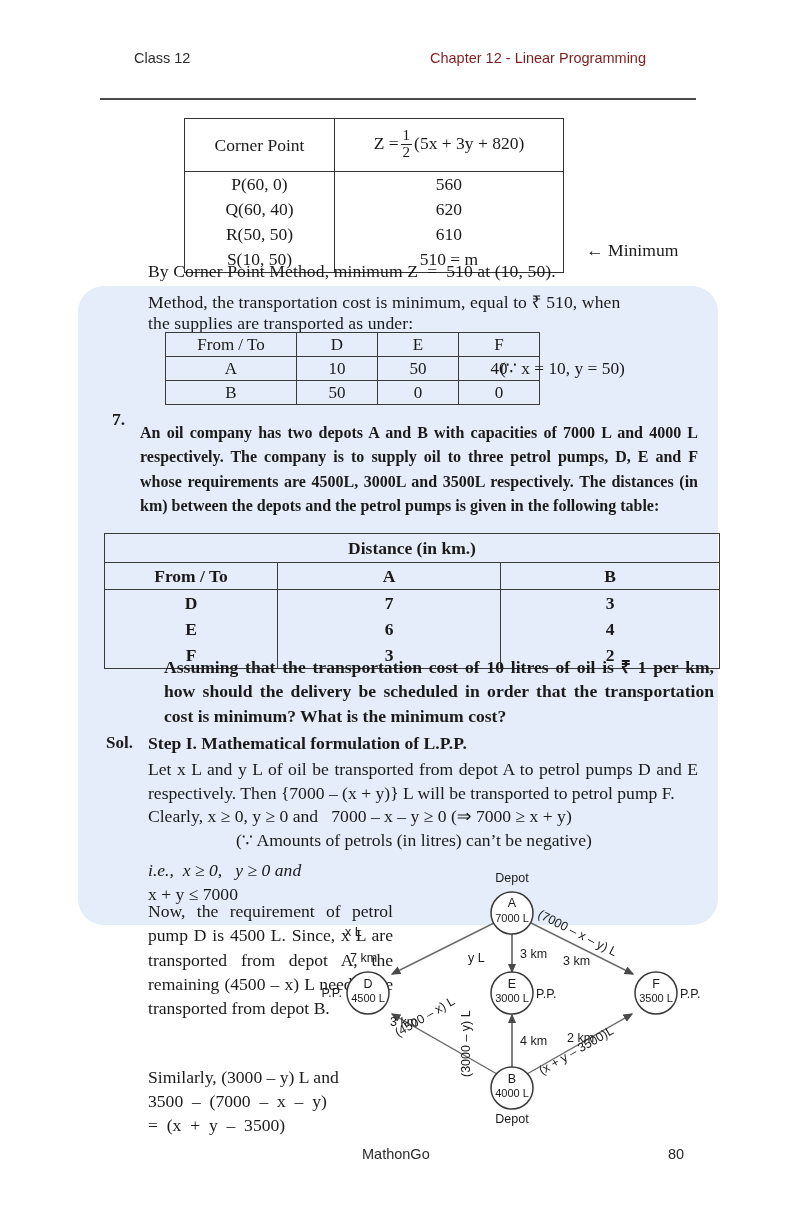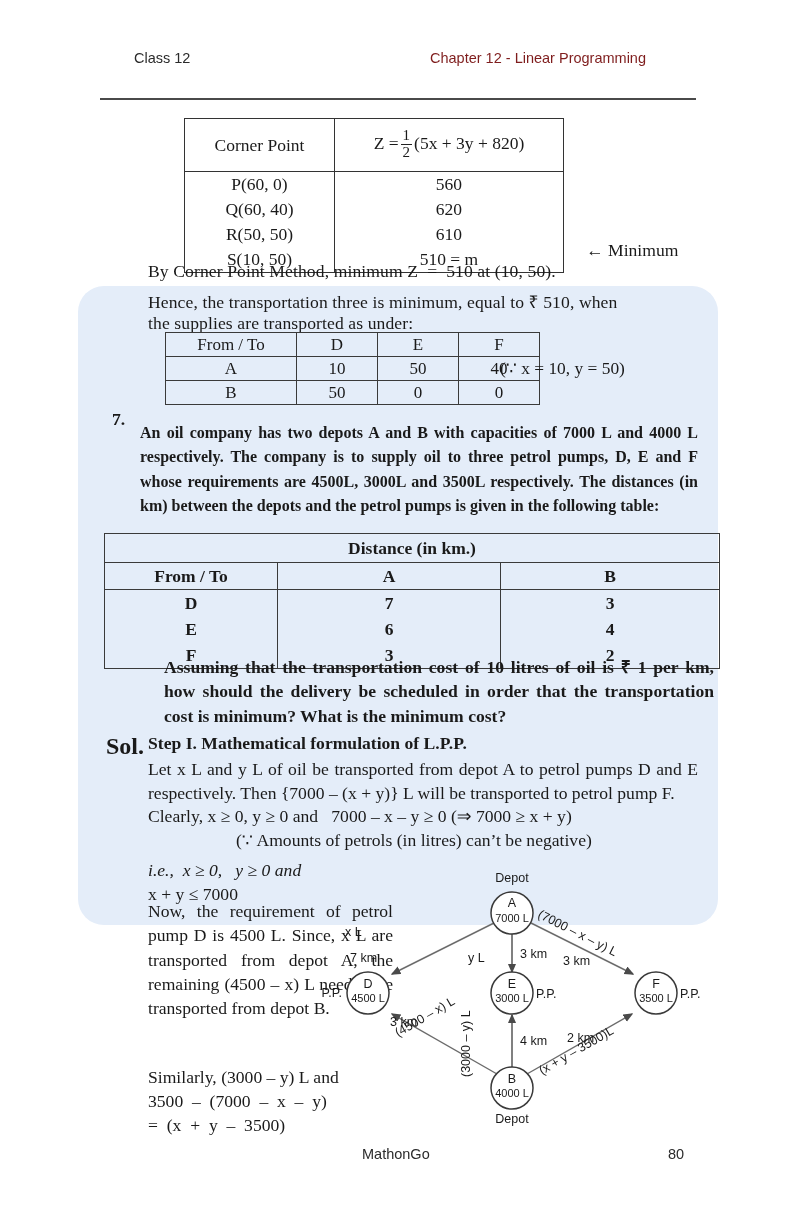--- a/index.html
+++ b/index.html
@@ -219,21 +219,21 @@
     font-weight: bold;
     line-height: 24.4px;
     text-align: justify;
     text-align-last: left;
     z-index: 2;
   }
   .sol-label {
     position: absolute;
     left: 106px; top: 733px;
     font-family: "Liberation Serif", serif;
-    font-size: 24px;
+    font-size: 17px;
     font-weight: bold;
     z-index: 2;
   }
   .sol-head {
     position: absolute;
     left: 148px; top: 733px;
     font-family: "Liberation Serif", serif;
     font-size: 17.6px;
     font-weight: bold;
     z-index: 2;
@@ -314,21 +314,21 @@
     <tr>
       <td class="no-vert-top">S(10, 50)</td>
       <td class="no-vert-top">510  =  m</td>
     </tr>
   </tbody>
     </table>
 
   <div class="minimum-note">←  Minimum</div>
 
   <div class="abs body-txt" style="left:148px; top:261px;">By Corner Point Method, minimum Z  =  510 at (10, 50).</div>
-  <div class="abs body-txt" style="left:148px; top:289px;">Hence, the transportation three is minimum, equal to ₹ 510, when</div>
+  <div class="abs body-txt" style="left:148px; top:289px;">Method, the transportation cost is minimum, equal to ₹ 510, when</div>
   <div class="abs body-txt" style="left:148px; top:313px;">the supplies are transported as under:</div>
 
   <table class="tbl2">
     <tbody>
         <tr>
       <td class="c0">From / To</td>
       <td class="c1">D</td>
       <td class="c2">E</td>
       <td class="c3">F</td>
     </tr>

